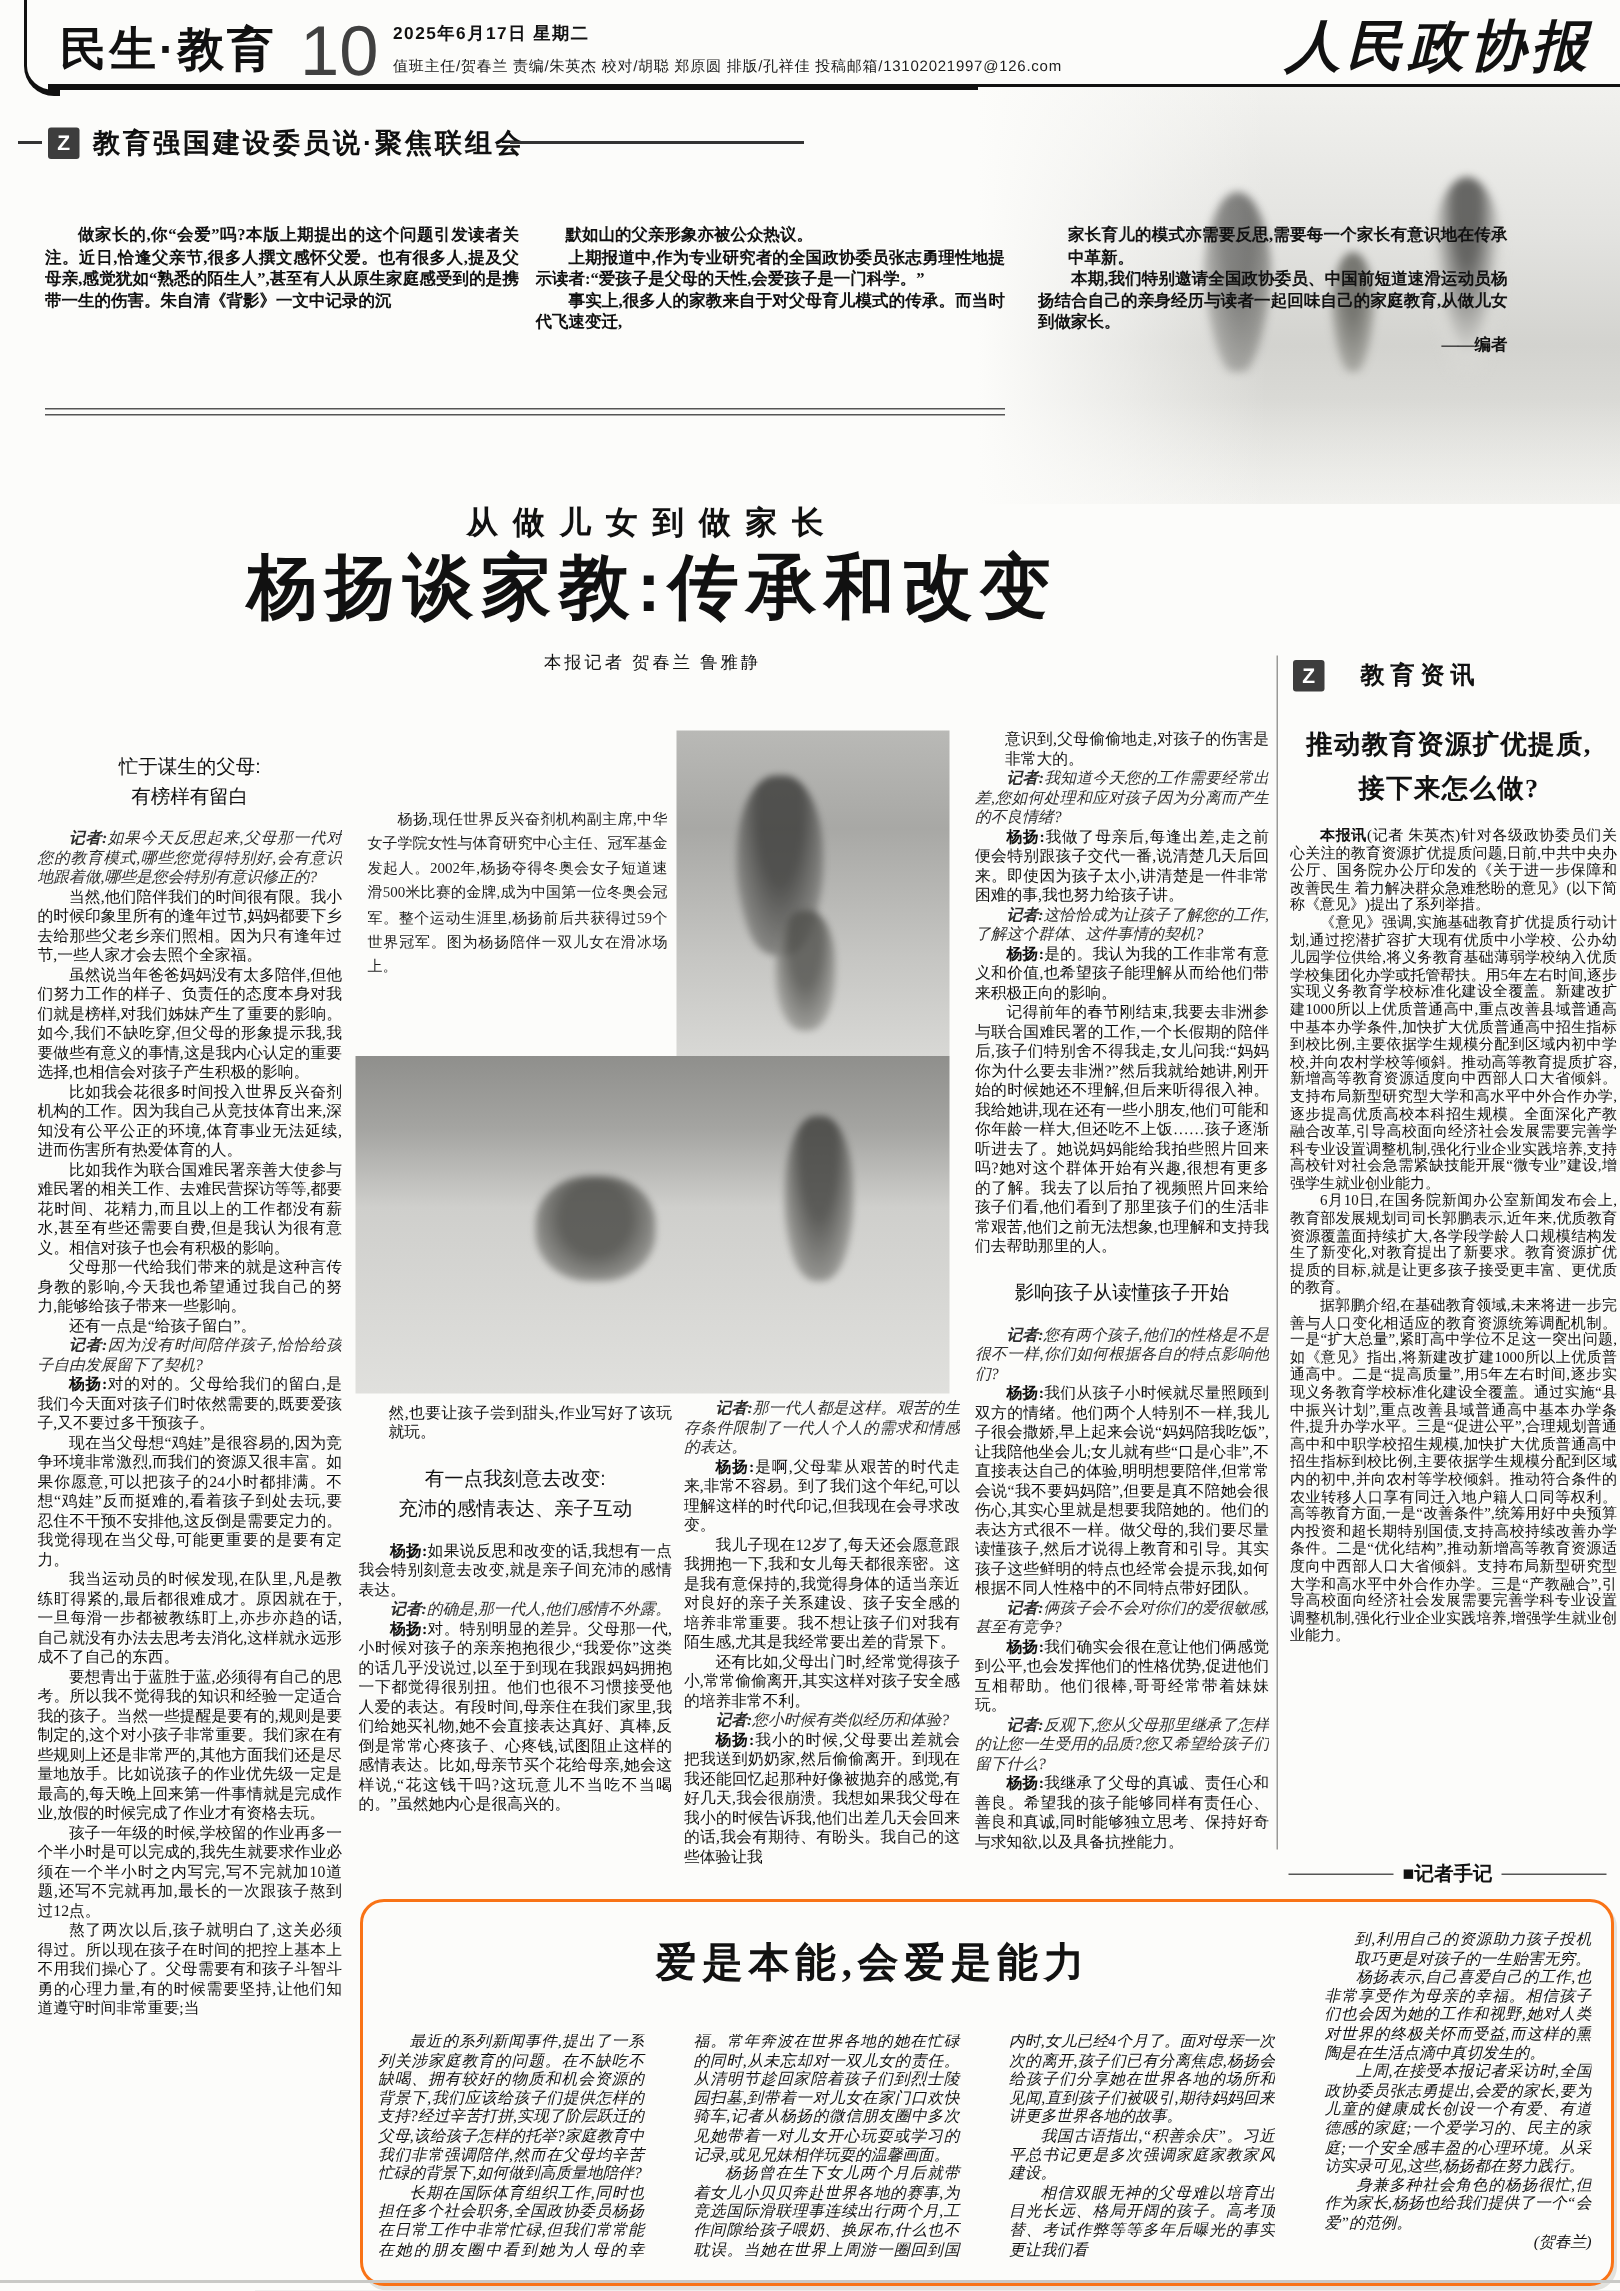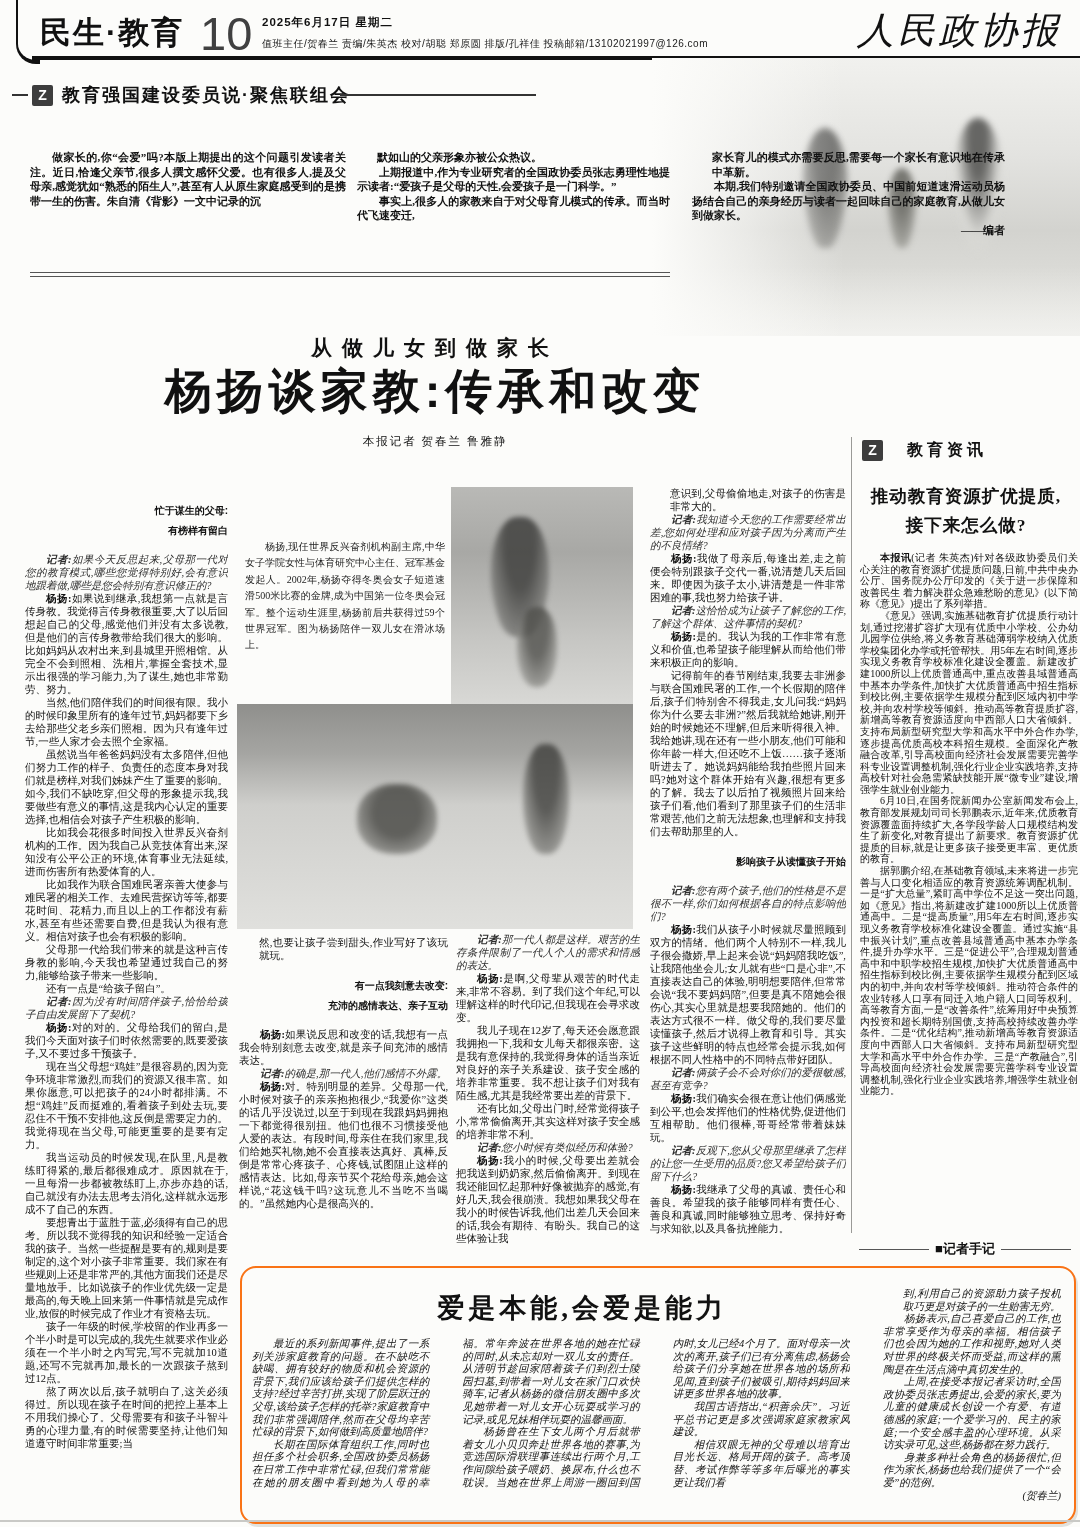--- a/index.html
+++ b/index.html
@@ -7,21 +7,21 @@
         font-family:"Liberation Serif","DejaVu Serif",serif;color:#111;}
   .sans{font-family:"Liberation Sans","DejaVu Sans",sans-serif;}
   
   .h-curve{position:absolute;left:16px;top:-14px;width:22px;height:74px;
            border-left:2px solid #111;border-bottom:4px solid #111;border-bottom-left-radius:20px;}
   .h-rule{position:absolute;left:32px;top:56px;width:1048px;height:4px;background:#111;}
   .h-section{position:absolute;left:40px;top:12px;font-size:31px;font-weight:900;letter-spacing:2px;}
   .h-num{position:absolute;left:200px;top:6px;font-size:47px;font-weight:400;color:#404040;}
   .h-date{position:absolute;left:262px;top:15px;font-size:11.5px;font-weight:700;letter-spacing:1px;}
   .h-staff{position:absolute;left:262px;top:37px;font-size:10px;color:#1a1a1a;letter-spacing:.5px;}
-  .masthead{position:absolute;right:18px;top:6px;font-size:37px;font-weight:400;font-style:italic;
+  .masthead{position:absolute;right:18px;top:6px;font-size:37px;font-weight:700;font-style:italic;
             letter-spacing:4px;font-family:"Liberation Serif","DejaVu Serif",serif;margin-left:36px;}
   
   .b-dash{position:absolute;left:12px;top:94px;width:16px;height:2px;background:#333;}
   .banner{position:absolute;left:32px;top:83px;display:flex;align-items:center;}
   .zbadge{display:inline-block;width:21px;height:21px;background:#3d3d3d;color:#fff;text-align:center;
           line-height:21px;font-size:14px;font-weight:800;border-radius:2px;}
   .b-title{margin-left:9px;font-size:18px;font-weight:800;letter-spacing:2px;}
   .b-rule{position:absolute;left:340px;top:94px;width:196px;height:2px;background:#333;}
   
   .hero{position:absolute;left:652px;top:58px;width:428px;height:278px;overflow:hidden;
@@ -41,22 +41,22 @@
           letter-spacing:10px;font-family:"Liberation Sans","DejaVu Sans",sans-serif;}
   .headline{position:absolute;left:25px;top:360px;width:820px;text-align:center;font-size:47px;font-weight:900;
             letter-spacing:5px;font-family:"Liberation Sans","DejaVu Sans",sans-serif;}
   .byline{position:absolute;left:25px;top:434px;width:820px;text-align:center;font-size:11.5px;letter-spacing:2px;}
   
   .col{position:absolute;font-size:10.5px;line-height:13px;overflow:hidden;}
   .para{margin:0;text-align:justify;text-indent:2em;}
   .para.cont{text-indent:0;padding-left:20px;}
   .para.q{font-style:italic;color:#2e2e2e;}
   .para b{font-weight:700;}
-  .subhead{font-family:"Liberation Sans","DejaVu Sans",sans-serif;font-weight:700;font-size:10px;
-           text-align:right;line-height:20px;margin:14px 0 12px 0;}
+  .subhead{font-family:"Liberation Sans","DejaVu Sans",sans-serif;font-weight:400;font-size:13px;
+           text-align:center;line-height:20px;margin:14px 0 12px 0;}
   .c1{left:25px;top:487px;width:203px;height:1016px;}
   .c2{left:239px;top:936px;width:209px;height:324px;}
   .c3{left:456px;top:933px;width:184px;height:327px;}
   .c4{left:650px;top:487px;width:196px;height:772px;}
   
   .photo{position:absolute;left:237px;top:487px;width:396px;height:442px;background:#fcfcfa;}
   .photo .blockA{position:absolute;left:214px;top:0;width:182px;height:217px;
       background:linear-gradient(180deg,#b9b9b6 0%,#a8a8a5 30%,#c6c6c3 70%,#d8d8d5 100%);}
   .photo .blockB{position:absolute;left:0;top:217px;width:396px;height:225px;
       background:linear-gradient(180deg,#8f8f8c 0%,#a5a5a2 22%,#cfcfcc 45%,#e0e0dd 100%);}
@@ -75,21 +75,21 @@
             font-weight:800;line-height:29px;letter-spacing:1px;}
   .sb-body{position:absolute;left:860px;top:552px;width:218px;height:680px;font-size:10px;line-height:11.6px;overflow:hidden;}
   
   .nb-label{position:absolute;left:853px;top:1240px;width:224px;display:flex;align-items:center;
             font-family:"Liberation Sans","DejaVu Sans",sans-serif;font-weight:800;font-size:13px;}
   .nb-label:before,.nb-label:after{content:"";flex:1;height:1px;background:#555;margin:0 6px;}
   .nb-box{position:absolute;left:240px;top:1266px;width:832px;height:254px;border:2px solid #f97316;
           border-radius:16px;box-shadow:2px 3px 0 #e2e2de;background:#fcfcfa;}
   .nb-title{position:absolute;left:120px;top:22px;width:440px;text-align:center;font-size:27px;
             font-weight:900;letter-spacing:4px;}
-  .nb-left{position:absolute;left:10px;top:70px;width:598px;height:166px;column-count:3;column-gap:33px;
+  .nb-left{position:absolute;left:10px;top:88px;width:598px;height:166px;column-count:3;column-gap:33px;
            font-size:10.5px;line-height:12.6px;font-style:italic;overflow:hidden;}
   .nb-right{position:absolute;left:641px;top:20px;width:178px;height:222px;
             font-size:10.5px;line-height:12.6px;font-style:italic;overflow:hidden;}
   .para.sign{text-align:right;text-indent:0;}
   .pg-bottom{position:absolute;left:0;top:1520px;width:1080px;height:2px;background:#c9c9c6;}
 </style>
 </head>
 <body>
 
 <div class="page">
@@ -135,21 +135,20 @@
   <div class="headline">杨扬谈家教:传承和改变</div>
   <div class="byline">本报记者  贺春兰  鲁雅静</div>
 
   <div class="col c1">
     <div class="subhead">
       <span>忙于谋生的父母:</span><br>
       <span>有榜样有留白</span>
     </div>
     <div>
         <p class="para q"><b>记者:</b>如果今天反思起来,父母那一代对您的教育模式,哪些您觉得特别好,会有意识地跟着做,哪些是您会特别有意识修正的?</p>
-        <p class="para a"><b>杨扬:</b>如果说到继承,我想第一点就是言传身教。我觉得言传身教很重要,大了以后回想起自己的父母,感觉他们并没有太多说教,但是他们的言传身教带给我们很大的影响。比如妈妈从农村出来,到县城里开照相馆。从完全不会到照相、洗相片,掌握全套技术,显示出很强的学习能力,为了谋生,她也非常勤劳、努力。</p>
         <p class="para a">当然,他们陪伴我们的时间很有限。我小的时候印象里所有的逢年过节,妈妈都要下乡去给那些父老乡亲们照相。因为只有逢年过节,一些人家才会去照个全家福。</p>
         <p class="para a">虽然说当年爸爸妈妈没有太多陪伴,但他们努力工作的样子、负责任的态度本身对我们就是榜样,对我们姊妹产生了重要的影响。如今,我们不缺吃穿,但父母的形象提示我,我要做些有意义的事情,这是我内心认定的重要选择,也相信会对孩子产生积极的影响。</p>
         <p class="para a">比如我会花很多时间投入世界反兴奋剂机构的工作。因为我自己从竞技体育出来,深知没有公平公正的环境,体育事业无法延续,进而伤害所有热爱体育的人。</p>
         <p class="para a">比如我作为联合国难民署亲善大使参与难民署的相关工作、去难民营探访等等,都要花时间、花精力,而且以上的工作都没有薪水,甚至有些还需要自费,但是我认为很有意义。相信对孩子也会有积极的影响。</p>
         <p class="para a">父母那一代给我们带来的就是这种言传身教的影响,今天我也希望通过我自己的努力,能够给孩子带来一些影响。</p>
         <p class="para a">还有一点是“给孩子留白”。</p>
         <p class="para q"><b>记者:</b>因为没有时间陪伴孩子,恰恰给孩子自由发展留下了契机?</p>
         <p class="para a"><b>杨扬:</b>对的对的。父母给我们的留白,是我们今天面对孩子们时依然需要的,既要爱孩子,又不要过多干预孩子。</p>
         <p class="para a">现在当父母想“鸡娃”是很容易的,因为竞争环境非常激烈,而我们的资源又很丰富。如果你愿意,可以把孩子的24小时都排满。不想“鸡娃”反而挺难的,看着孩子到处去玩,要忍住不干预不安排他,这反倒是需要定力的。我觉得现在当父母,可能更重要的是要有定力。</p>
         <p class="para a">我当运动员的时候发现,在队里,凡是教练盯得紧的,最后都很难成才。原因就在于,一旦每滑一步都被教练盯上,亦步亦趋的话,自己就没有办法去思考去消化,这样就永远形成不了自己的东西。</p>

